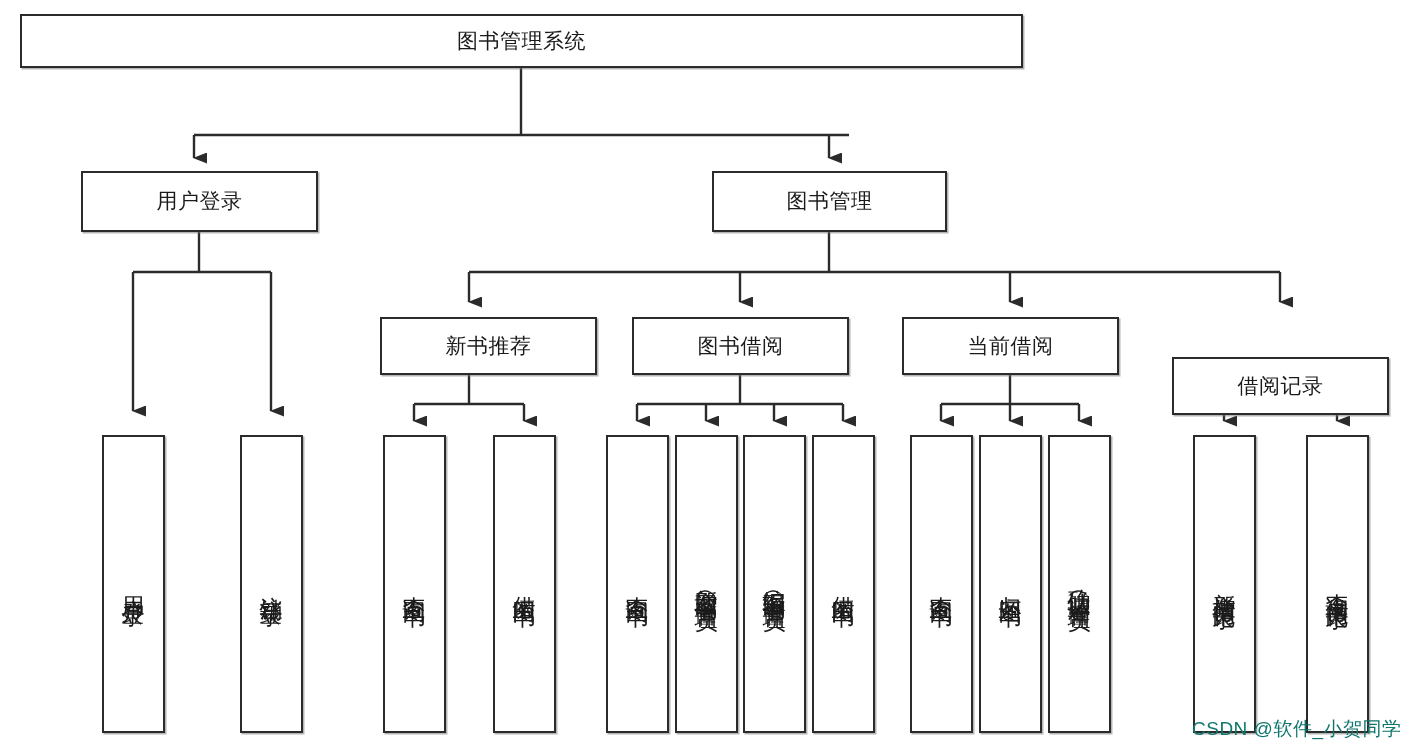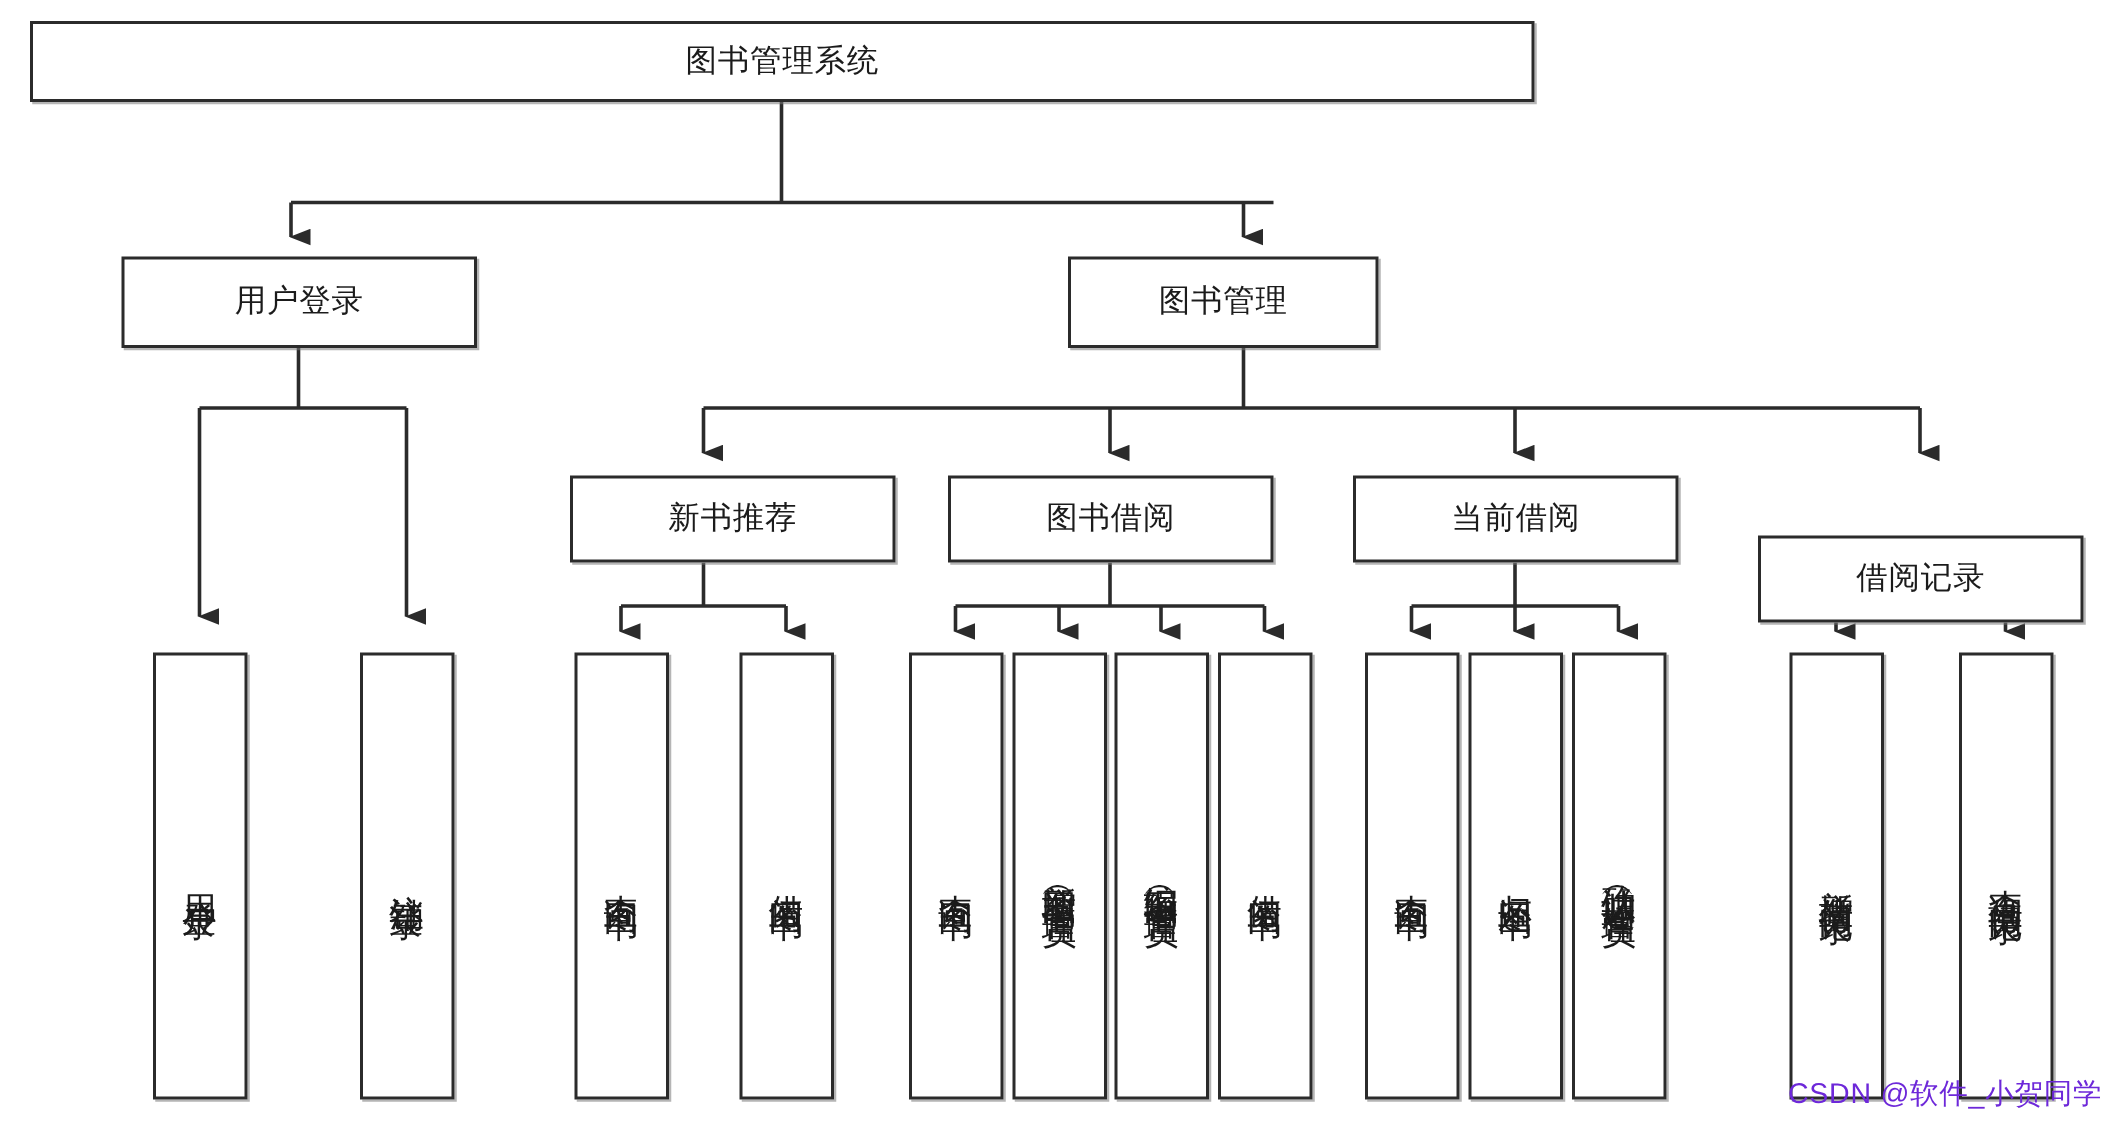--- a/index.html
+++ b/index.html
@@ -34,21 +34,21 @@
   .node.vert{writing-mode:vertical-rl;}
   .node.vert .label{
     writing-mode:vertical-rl;
     text-orientation:upright;
     font-size:23px;
     letter-spacing:3px;
     line-height:1.05;
   }
   .watermark{
     position:absolute;
-    color:#6d28d9;
+    color:#0f766e;
     font-size:19px;
     letter-spacing:.5px;
     white-space:pre;
     user-select:none;
   }
 </style>
 </head>
 <body>
 
 <div id="diagram-root">
@@ -103,21 +103,21 @@
     </g>
   </svg>
 
   <div class="node horiz" style="left:20px;top:14px;width:1003px;height:54px;">
     <span class="label">图书管理系统</span>
   </div>
 
   <div class="node horiz" style="left:81px;top:171px;width:237px;height:61px;">
     <span class="label">用户登录</span>
   </div>
-  <div class="node horiz" style="left:712px;top:171px;width:207px;height:61px;">
+  <div class="node horiz" style="left:712px;top:171px;width:235px;height:61px;">
     <span class="label">图书管理</span>
   </div>
 
   <div class="node horiz" style="left:380px;top:317px;width:217px;height:58px;">
     <span class="label">新书推荐</span>
   </div>
   <div class="node horiz" style="left:632px;top:317px;width:217px;height:58px;">
     <span class="label">图书借阅</span>
   </div>
   <div class="node horiz" style="left:902px;top:317px;width:217px;height:58px;">

